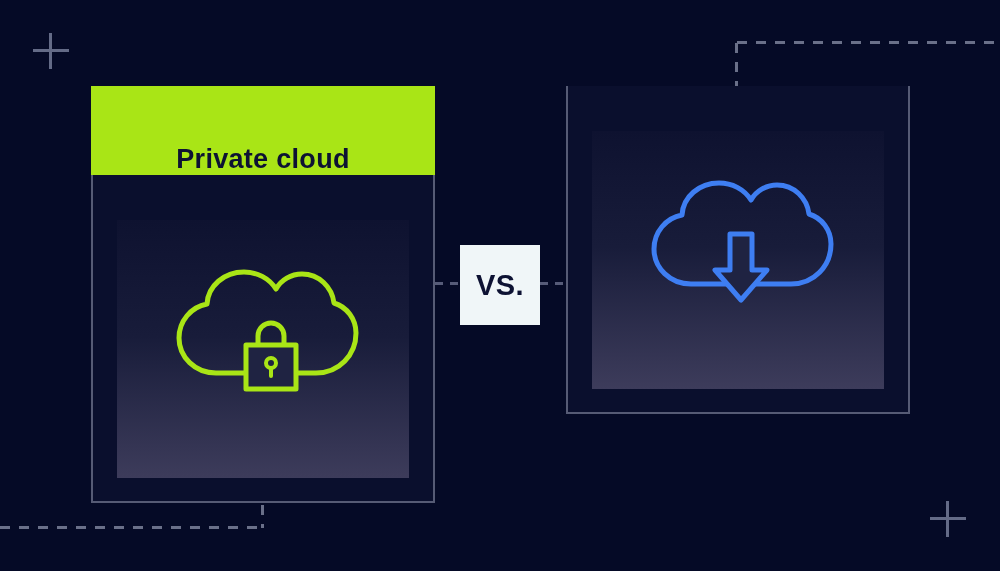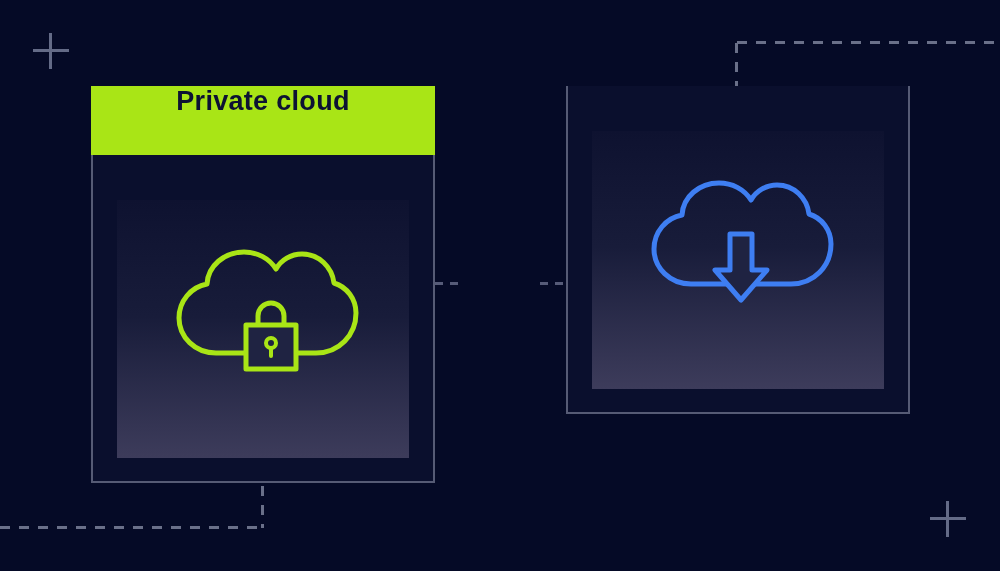--- a/index.html
+++ b/index.html
@@ -63,23 +63,23 @@
     position: absolute;
     top: 86px;
     width: 344px;
     height: 397px;
   }
   .card-left  { left: 91px; }
   .card-right { left: 566px; }
 
   .card-header {
     width: 100%;
-    height: 69px;
+    height: 89px;
     display: flex;
-    align-items: flex-start;
+    align-items: flex-end;
     justify-content: center;
     font-size: 27px;
     font-weight: bold;
     letter-spacing: 0.3px;
   }
   .header-green { background: #a9e516; color: #0d1233; }
   .header-blue  { background: #4a86f8; color: #f5f8fb; }
 
   .card-body {
     position: relative;
@@ -157,14 +157,17 @@
     <div class="card-body">
       <div class="panel">
         <svg width="192" height="136" viewBox="0 0 192 136">
           <path d="M49 114 C28 114 12 98 12 79 C12 62 24 48 40 45 C41 27 57 13 77 13 C90 13 102 19 109 30 C114 21 124 15 135 15 C152 15 165 28 167 44 C180 48 189 60 189 74 C189 96 172 114 149 114 Z" fill="none" stroke="#3e7ef2" stroke-width="5" stroke-linejoin="round"></path>
           <path d="M88 64 H110 V100 H125 L99 130 L73 100 H88 Z" fill="#1f2342" stroke="#3e7ef2" stroke-width="5" stroke-linejoin="round"></path>
         </svg>
       </div>
     </div>
   </div>
 
+  <div class="vs-box">
+    <span>VS.</span>
+  </div>
 
 </div>
 
 </body></html>

